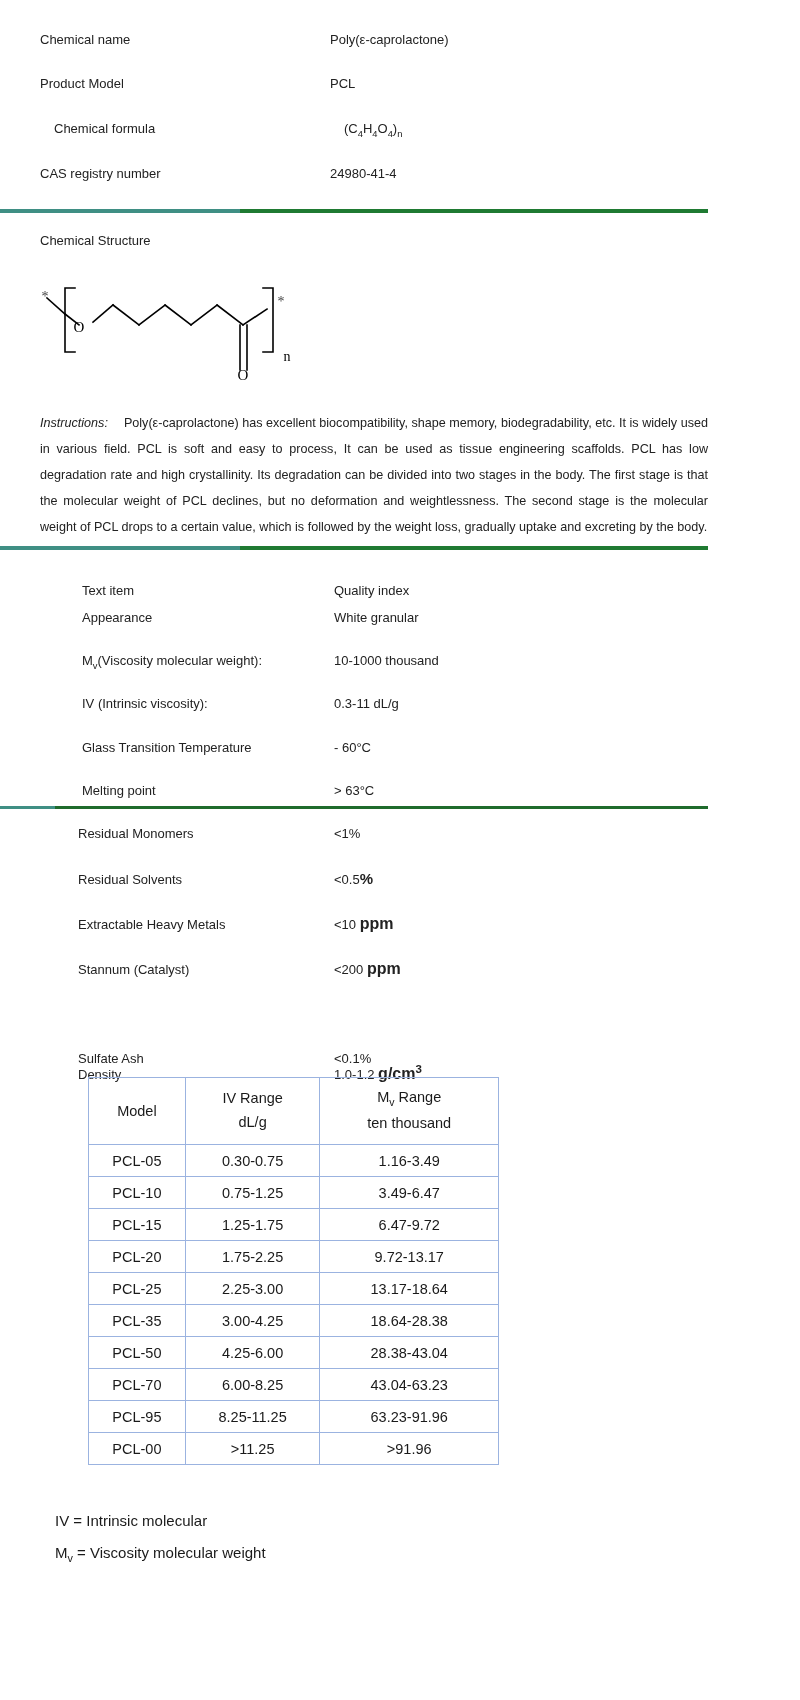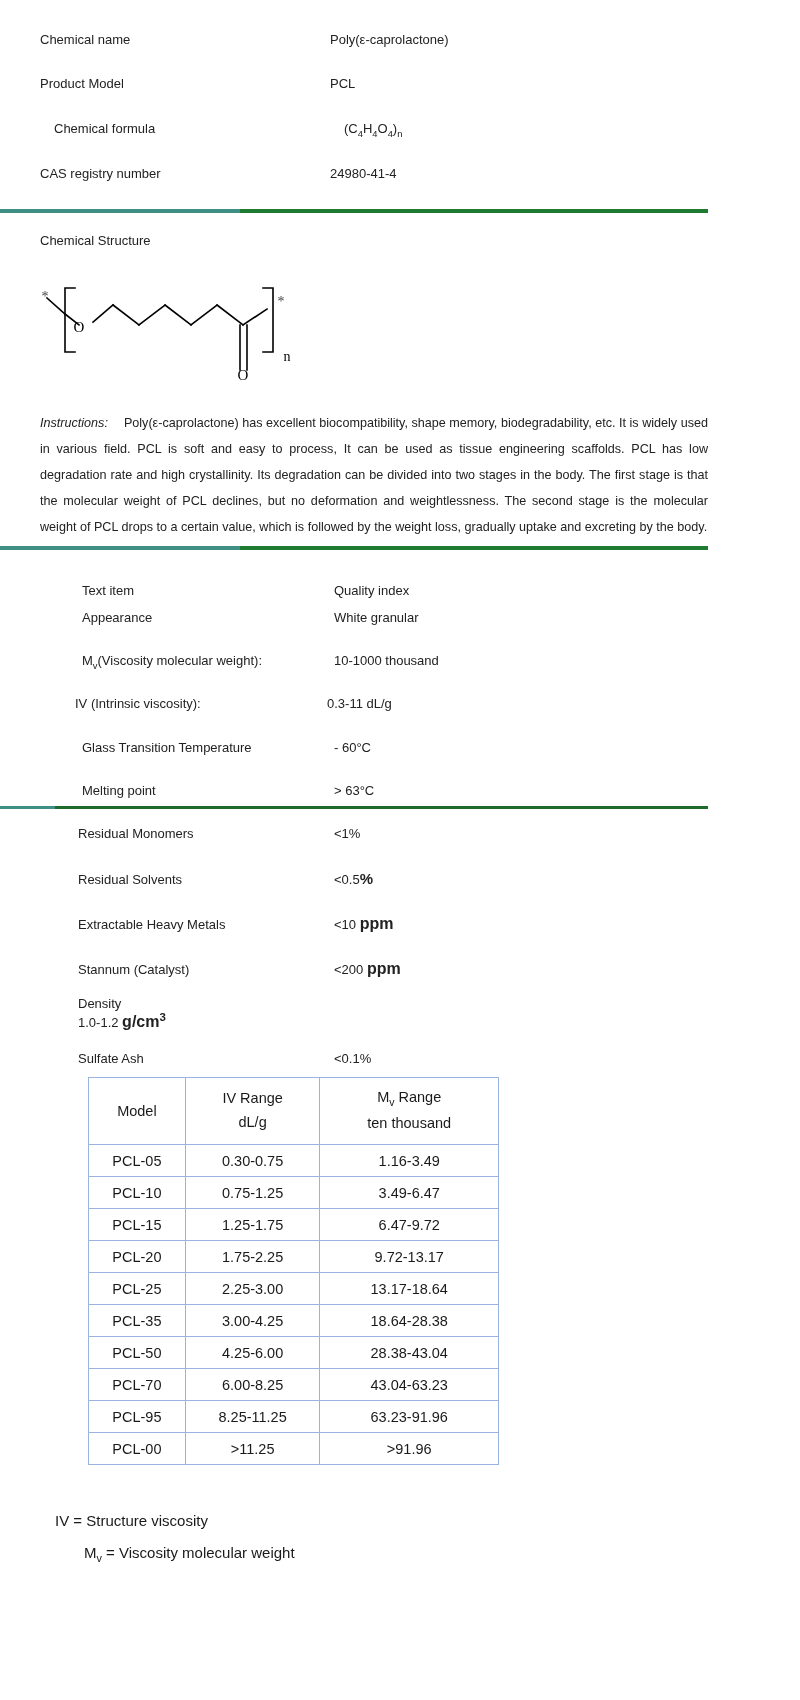--- a/index.html
+++ b/index.html
@@ -185,21 +185,21 @@
   <div class="spec-row" style="left:82px; top:610px;">
     <span class="spec-label" style="width:252px;">Appearance</span>
     <span class="spec-value">White granular</span>
   </div>
 
   <div class="spec-row" style="left:82px; top:653px;justify-content:space-between;">
     <span class="spec-label" style="width:252px;">M<sub>v</sub><span>(Viscosity molecular weight):</span></span>
     <span class="spec-value">10-1000 thousand</span>
   </div>
 
-  <div class="spec-row" style="left:75px; top:696px;">
+  <div class="spec-row" style="left:82px; top:696px;">
     <span class="spec-label" style="width:252px;">IV (Intrinsic viscosity):</span>
     <span class="spec-value">0.3-11 dL/g</span>
   </div>
 
   <div class="spec-row" style="left:82px; top:740px;">
     <span class="spec-label" style="width:252px;">Glass Transition Temperature</span>
     <span class="spec-value">- 60°C</span>
   </div>
 
   <div class="spec-row" style="left:82px; top:783px;">
@@ -225,21 +225,21 @@
   <div class="spec-row" style="left:78px; top:915px;">
     <span class="spec-label" style="width:256px;">Extractable Heavy Metals</span>
     <span class="spec-value"><span>&lt;10</span> <span class="unit-big">ppm</span></span>
   </div>
 
   <div class="spec-row" style="left:78px; top:960px;">
     <span class="spec-label" style="width:256px;">Stannum (Catalyst)</span>
     <span class="spec-value"><span>&lt;200</span> <span class="unit-big">ppm</span></span>
   </div>
 
-  <div class="spec-row" style="left:78px; top:996px;flex-direction:column;">
+  <div class="spec-row" style="left:78px; top:1063px;">
     <span class="spec-label" style="width:256px;">Density</span>
     <span class="spec-value"><span>1.0-1.2</span> <span class="unit-big"><span>g/cm</span><sup>3</sup></span></span>
   </div>
 
   <div class="spec-row" style="left:78px; top:1051px;">
     <span class="spec-label" style="width:256px;">Sulfate Ash</span>
     <span class="spec-value"><span>&lt;0.1</span><span>%</span></span>
   </div>
 
   <table class="model-table">
@@ -312,16 +312,16 @@
           <td>63.23-91.96</td>
         </tr>
       <tr>
           <td>PCL-00</td>
           <td>&gt;11.25</td>
           <td>&gt;91.96</td>
         </tr>
     </tbody>
   </table>
 
-  <div class="legend" style="left:55px; top:1512px;">IV = Structure viscosity</div>
-  <div class="legend" style="left:55px; top:1544px;margin-left:29px;"><span>M</span><sub>v</sub><span> = Viscosity molecular weight</span></div>
+  <div class="legend" style="left:55px; top:1512px;">IV = Intrinsic molecular</div>
+  <div class="legend" style="left:55px; top:1544px;"><span>M</span><sub>v</sub><span> = Viscosity molecular weight</span></div>
 
 </div>
 
 </body></html>

